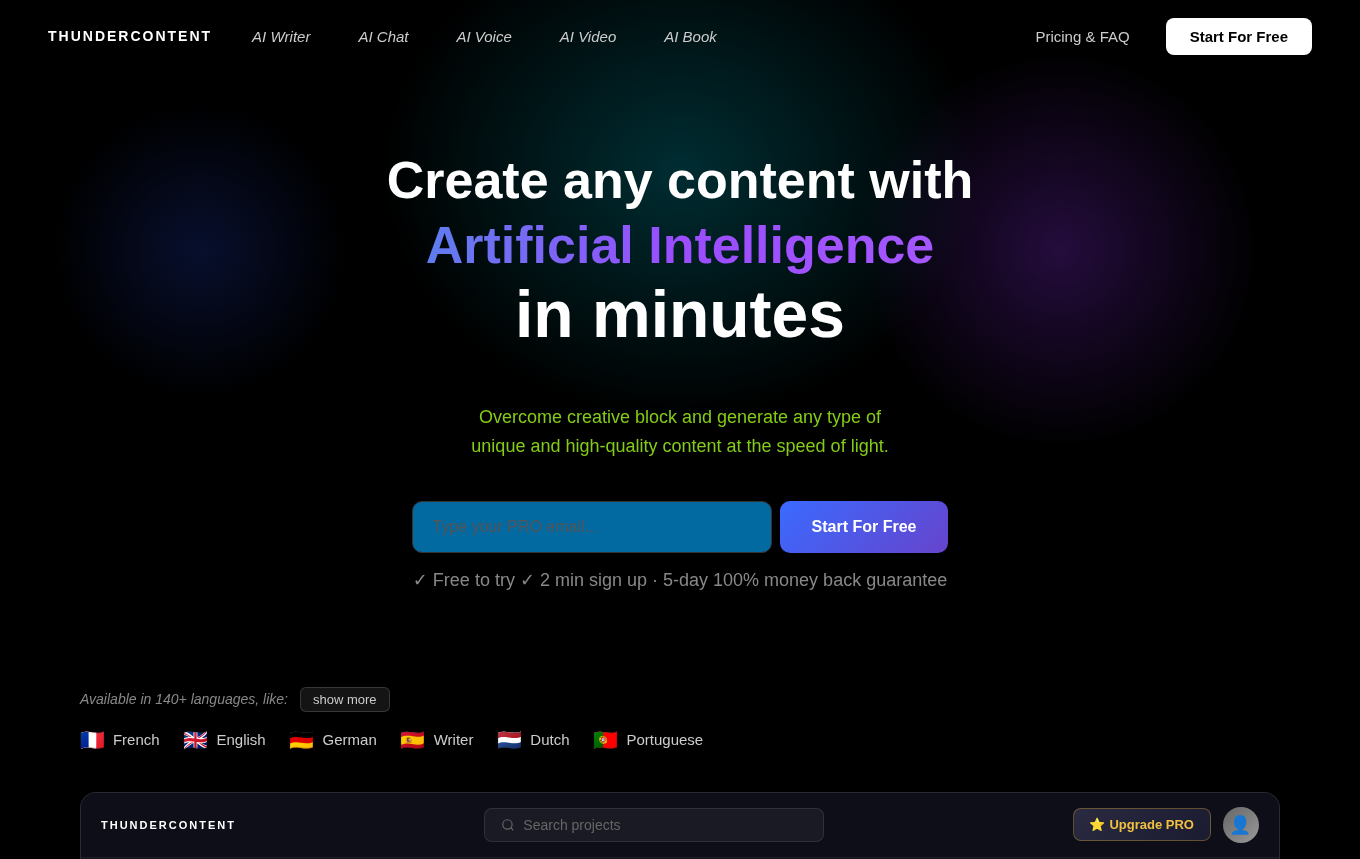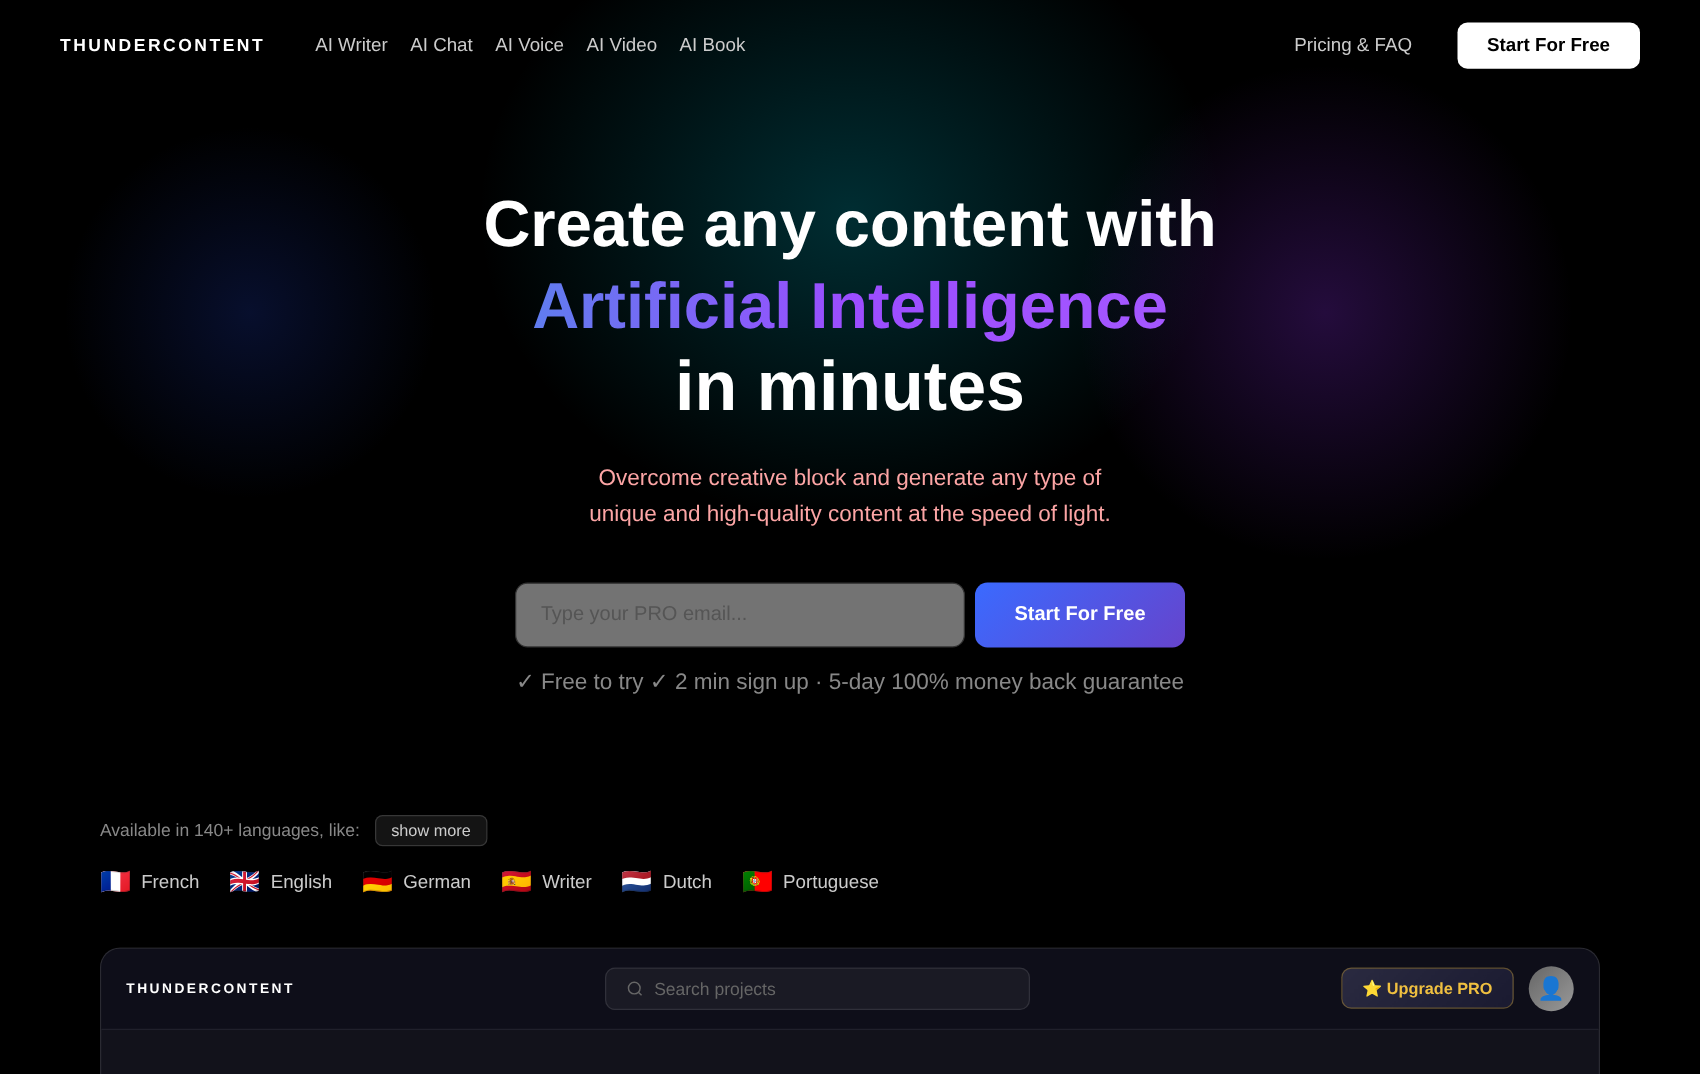--- a/index.html
+++ b/index.html
@@ -59,21 +59,22 @@
     }
     .logo {
       font-size: 14px;
       font-weight: 800;
       letter-spacing: 2px;
       color: #fff;
     }
     .nav-links {
       display: flex;
       align-items: center;
-      gap: 18px;
+      gap: 48px;
+      font-style: italic;
     }
     .nav-links a {
       color: #ccc;
       text-decoration: none;
       font-size: 15px;
       cursor: pointer;
       transition: color 0.2s;
     }
     .nav-right {
       display: flex;
@@ -116,46 +117,46 @@
       font-weight: 700;
       line-height: 1.1;
       background: linear-gradient(90deg, #00c8d4 0%, #9b4dff 50%, #b366ff 100%);
       -webkit-background-clip: text;
       -webkit-text-fill-color: transparent;
       background-clip: text;
       display: block;
       margin-bottom: 4px;
     }
     .hero-subtitle {
-      font-size: 56px;
+      font-size: 66px;
       font-weight: 700;
       line-height: 1.1;
       color: #fff;
-      margin-bottom: 28px;
+      margin-bottom: 52px;
     }
     .hero-desc {
-      color: #fca5a5;
+      color: #84cc16;
       font-size: 18px;
       line-height: 1.6;
       margin-bottom: 40px;
     }
 
     
     .email-form {
       display: flex;
       justify-content: center;
       gap: 8px;
       margin-bottom: 16px;
     }
     .email-input {
       width: 360px;
       padding: 16px 20px;
       border-radius: 10px;
       border: 1px solid #333;
-      background: #737373;
+      background: #0369a1;
       color: #fff;
       font-size: 16px;
       outline: none;
     }
     .email-input::placeholder { color: #555; }
     .btn-start-hero {
       background: linear-gradient(135deg, #3a6aff, #6644cc);
       color: #fff;
       border: none;
       border-radius: 10px;
@@ -180,20 +181,21 @@
     }
     .languages-header {
       display: flex;
       align-items: center;
       gap: 12px;
       margin-bottom: 16px;
     }
     .languages-header-text {
       color: #888;
       font-size: 14px;
+      font-style: italic;
     }
     .show-more-btn {
       background: rgba(255,255,255,0.08);
       border: 1px solid rgba(255,255,255,0.15);
       color: #ccc;
       border-radius: 6px;
       padding: 4px 12px;
       font-size: 13px;
       cursor: pointer;
     }

